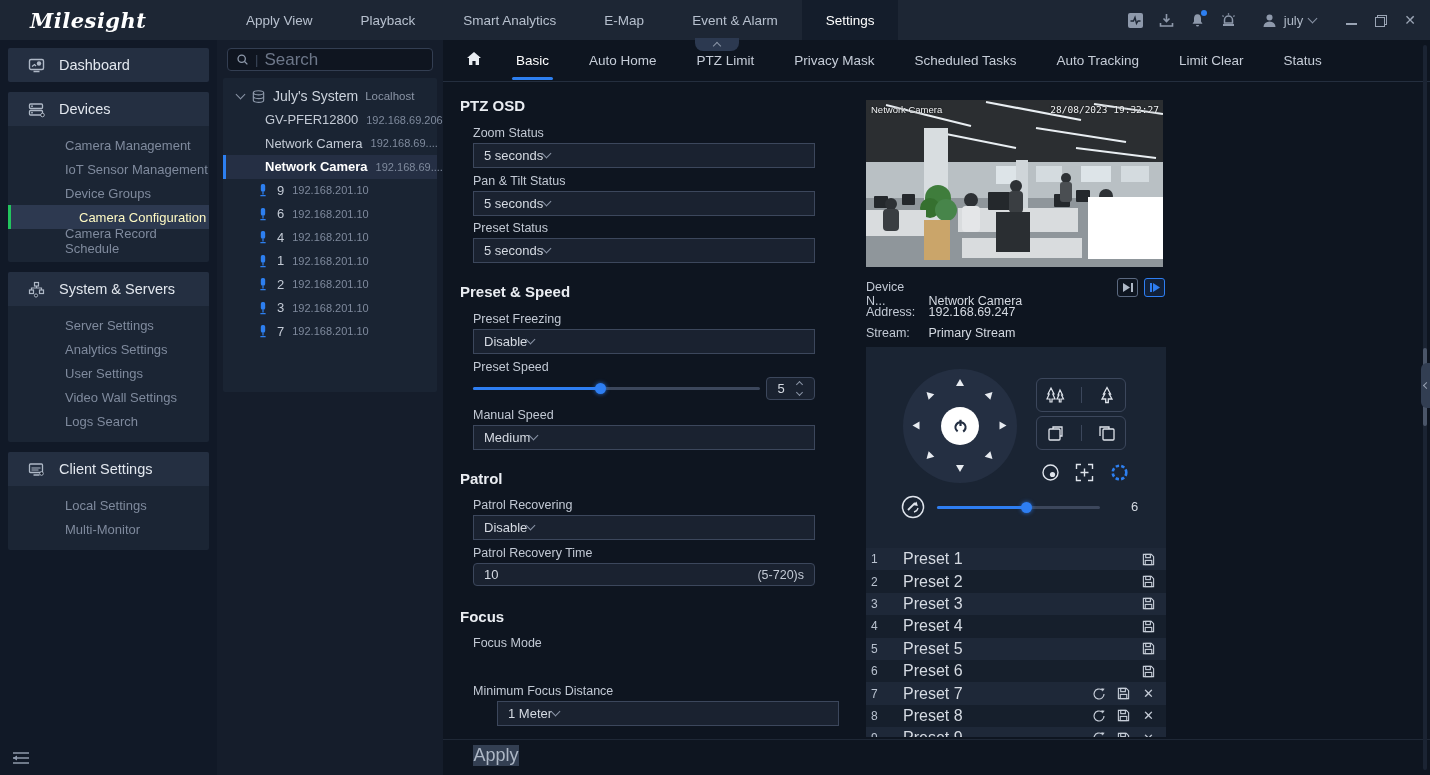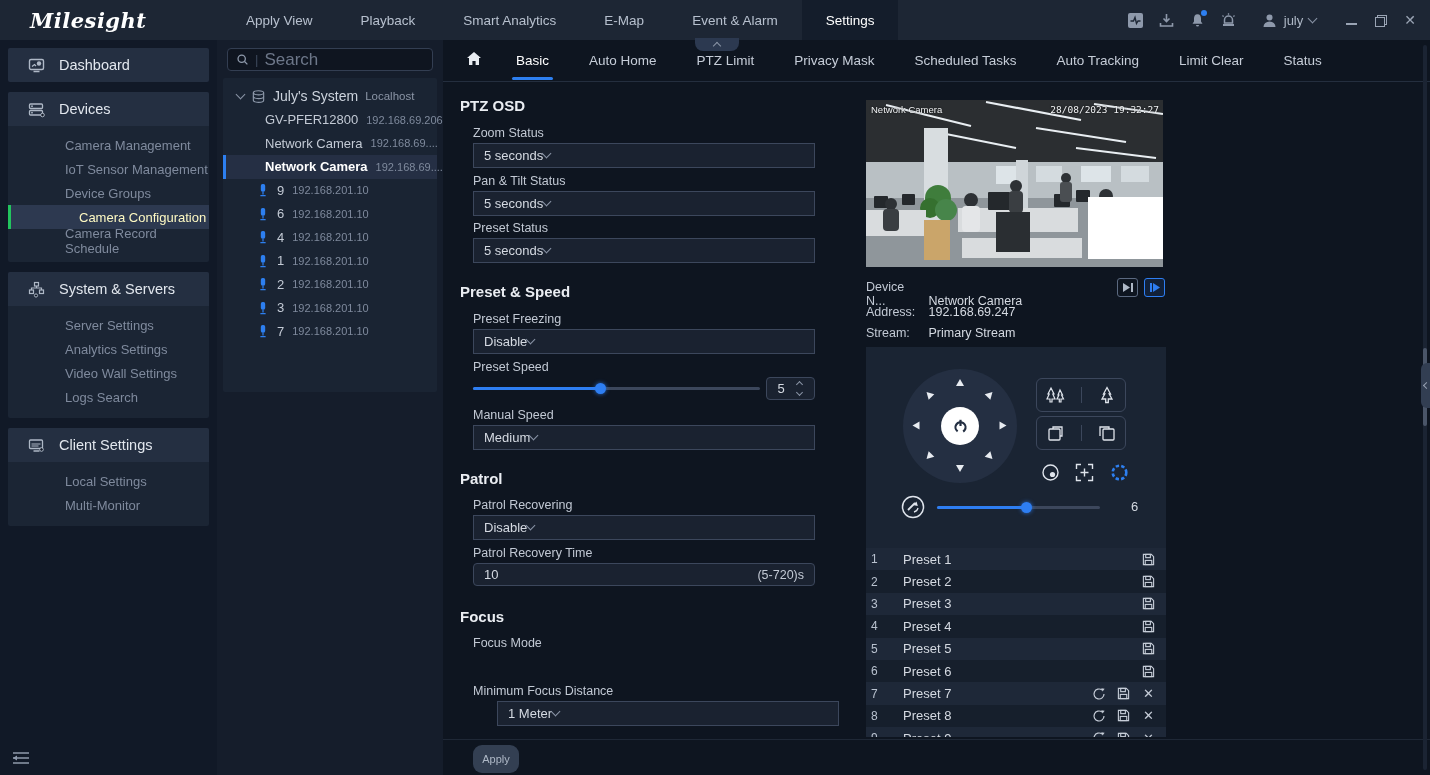--- a/index.html
+++ b/index.html
@@ -75,21 +75,21 @@
   .slider-fill { position:absolute; height:3px; background:#2e7ef2; border-radius:2px; left:0; top:0; }
   .slider-knob { position:absolute; width:11px; height:11px; border-radius:50%; background:#2e7ef2; top:-4px; box-shadow:0 0 4px rgba(46,126,242,.8); cursor:grab; }
   .numinput { position:absolute; width:49px; height:23px; background:#1a2230; border:1px solid #3c475c; border-radius:4px; display:flex; align-items:center; }
   .numinput input { background:transparent; border:none; outline:none; color:#d5dae2; font-size:13px; width:28px; text-align:center; font-family:"Liberation Sans",sans-serif; }
   .spin { display:flex; flex-direction:column; gap:3px; margin-left:2px; }
   .spin i { width:5px; height:5px; border-right:1.2px solid #8a94a6; border-bottom:1.2px solid #8a94a6; display:block; }
   .spin .up { transform:rotate(-135deg); }
   .spin .dn { transform:rotate(45deg); }
 
   #bottom-div { position:absolute; left:0; top:699px; width:987px; height:1px; background:#1f2836; }
-  #apply-btn { position:absolute; left:30px; top:705px; width:46px; height:28px; background:#333f52; border:none; border-radius:9px; color:#aeb8c6; font-size:11px; cursor:pointer; font-family:"Liberation Sans",sans-serif; }
+  #apply-btn { position:absolute; left:30px; top:705px; width:46px; height:21px; background:#333f52; border:none; border-radius:0; color:#aeb8c6; font-size:18px; cursor:pointer; font-family:"Liberation Sans",sans-serif; }
 
   
   #preview { position:absolute; left:866px; top:100px; width:297px; height:167px; overflow:hidden; }
   .ovl { position:absolute; color:#f0f2f4; font-size:9.5px; text-shadow:0 0 2px rgba(0,0,0,.8); }
   .ovl.ts { font-family:"DejaVu Sans Mono", monospace; }
 
   .inforow { position:absolute; font-size:12.5px; }
   .inforow .lbl { color:#c2c9d4; display:inline-block; width:59px; }
   .inforow .val { color:#d5dae2; }
   .strm-btn { position:absolute; width:21px; height:19px; border-radius:3px; background:transparent; display:flex; align-items:center; justify-content:center; cursor:pointer; }
@@ -103,21 +103,21 @@
   .btn-group { position:absolute; width:90px; height:34px; border:1px solid #3c475c; border-radius:6px; display:flex; align-items:center; justify-content:space-around; }
   .btn-group .gdiv { width:1px; height:16px; background:#3c475c; }
   .gicon { width:24px; height:24px; display:flex; align-items:center; justify-content:center; cursor:pointer; }
   .sicon { width:20px; height:20px; display:flex; align-items:center; justify-content:center; cursor:pointer; }
   .speed-val { position:absolute; font-size:13px; color:#d5dae2; }
 
   .prow { position:absolute; left:0; width:300px; height:22.4px; display:flex; align-items:center; cursor:pointer; }
   .prow.odd { background:#1e2838; }
   .prow.even { background:#161f2c; }
   .prow .pn { width:14px; margin-left:5px; font-size:12px; color:#b9c2cf; }
-  .prow .pl { margin-left:18px; font-size:13px; color:#d5dae2; flex:1; }
+  .prow .pl { margin-left:18px; font-size:16px; color:#d5dae2; flex:1; }
   .pacts { display:flex; align-items:center; gap:10px; margin-right:10px; }
   .pact { width:15px; height:15px; display:flex; align-items:center; justify-content:center; cursor:pointer; color:#c6cdd8; }
   .pact.x { font-size:13px; }
 
   
   #vscroll-track { position:absolute; right:3px; top:45px; width:4px; height:725px; background:#1b2433; border-radius:2px; }
   #vscroll-thumb { position:absolute; right:3px; top:348px; width:4px; height:78px; background:#4a5568; border-radius:2px; cursor:grab; }
   #panel-collapse { position:absolute; right:0; top:363px; width:9px; height:45px; background:#323e52; border-radius:6px 0 0 6px; display:flex; align-items:center; justify-content:center; cursor:pointer; }
   .chev-left { width:5px; height:5px; border-left:1.5px solid #97a1b2; border-bottom:1.5px solid #97a1b2; transform:rotate(45deg); margin-left:2px; }
 </style>
@@ -219,20 +219,21 @@
           <rect x="1.5" y="9" width="4" height="3.5" fill="none" stroke="#aeb8c6" stroke-width="1.2"></rect>
           <rect x="11.5" y="9" width="4" height="3.5" fill="none" stroke="#aeb8c6" stroke-width="1.2"></rect>
           <path d="M8.5 5 v2 M3.5 9 v-2 h10 v2" stroke="#aeb8c6" stroke-width="1.2" fill="none"></path>
           <circle cx="8" cy="14.5" r="1.6" fill="#111927" stroke="#aeb8c6" stroke-width="1"></circle>
         </svg>
       <span>System &amp; Servers</span>
     </div>
     <div class="side-items">
       <div class="side-sub">Server Settings</div>
       <div class="side-sub">Analytics Settings</div>
+      <div class="side-sub">User Settings</div>
       <div class="side-sub">Video Wall Settings</div>
       <div class="side-sub">Logs Search</div>
     </div>
   </div>
 
   <div class="side-card">
     <div class="side-header">
       <svg viewBox="0 0 17 17">
           <rect x="1.5" y="3" width="13" height="8.5" rx="1" fill="none" stroke="#aeb8c6" stroke-width="1.3"></rect>
           <path d="M3.5 9 h7 M3.5 7 h9" stroke="#aeb8c6" stroke-width="1"></path>

